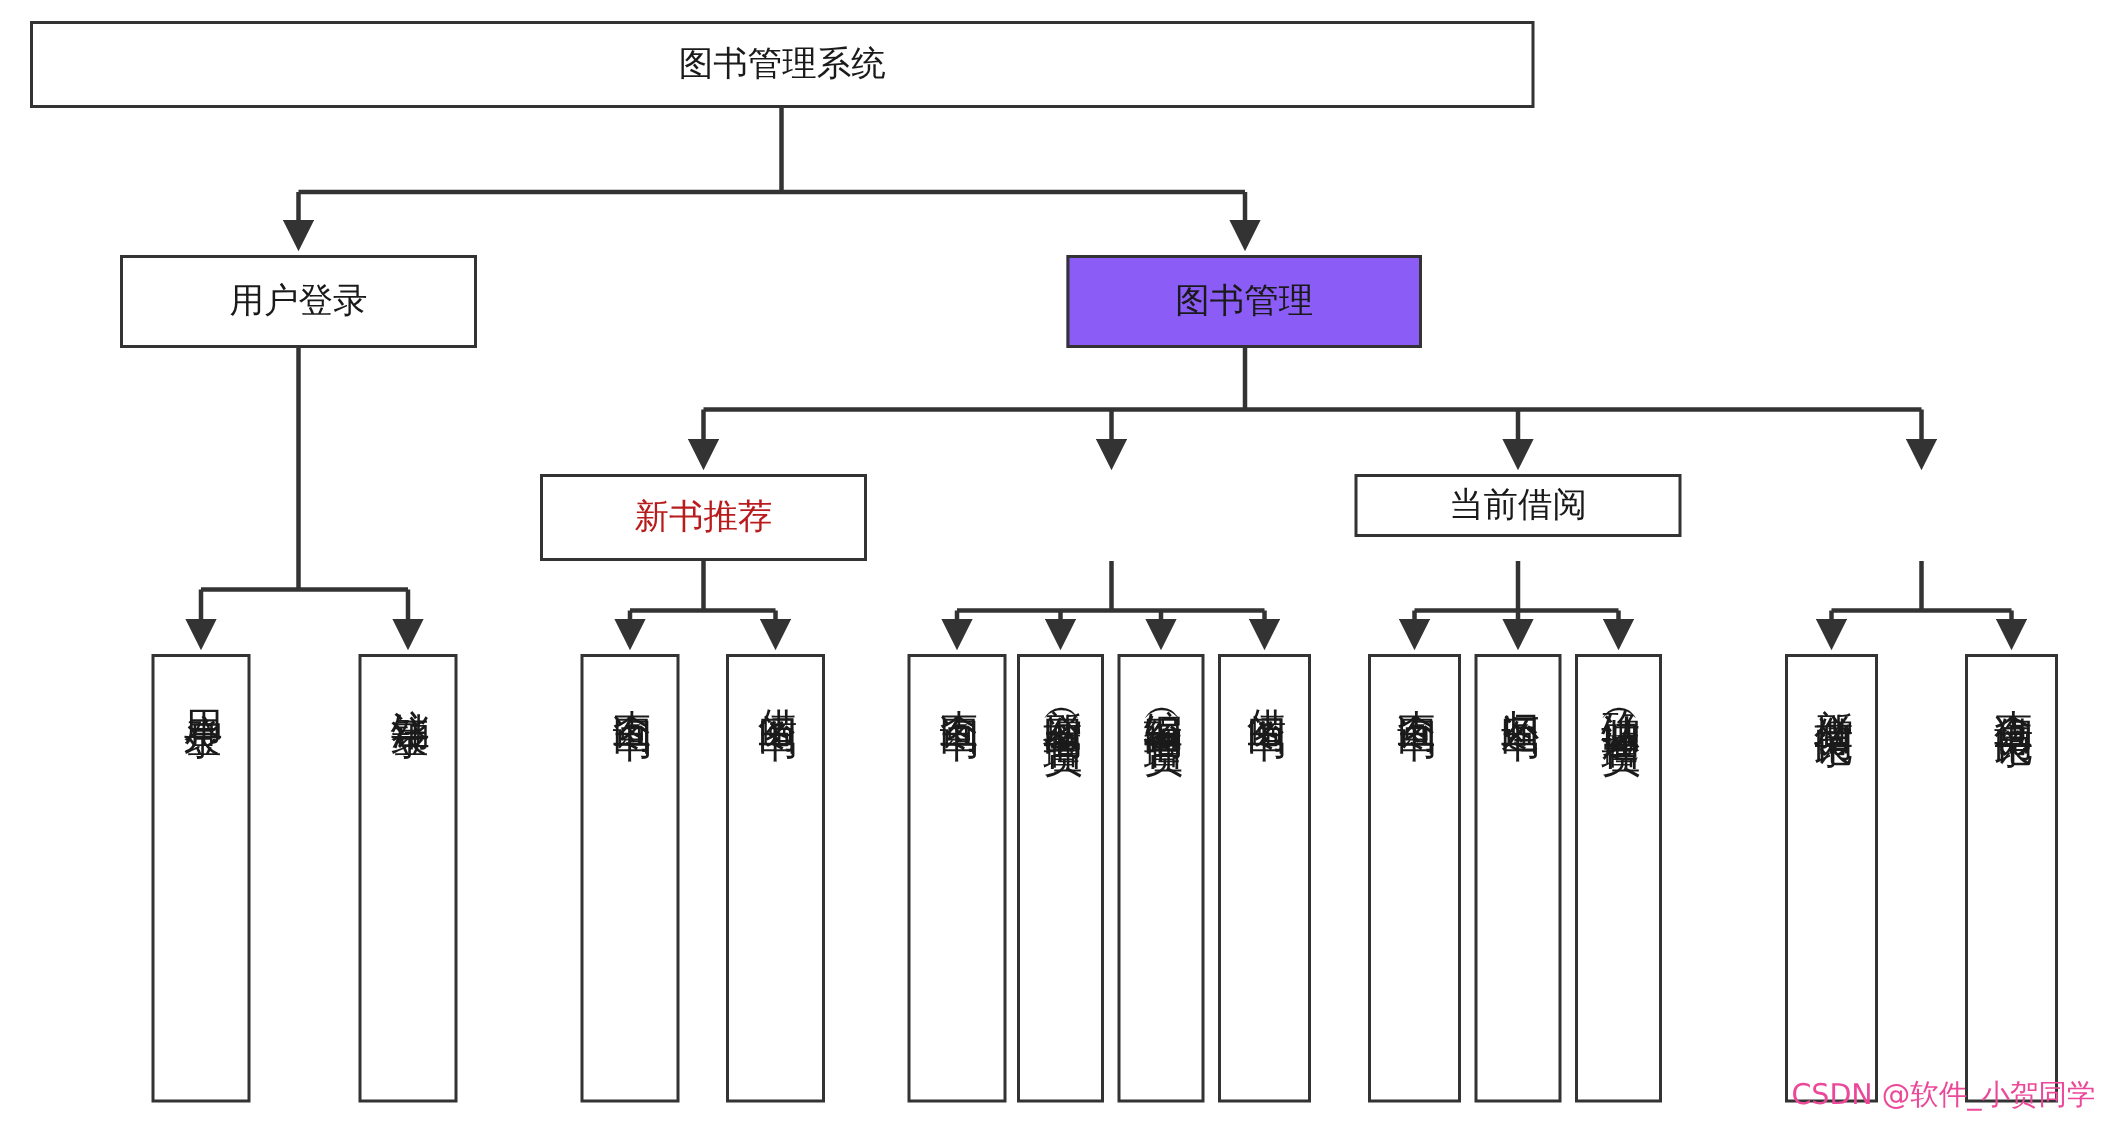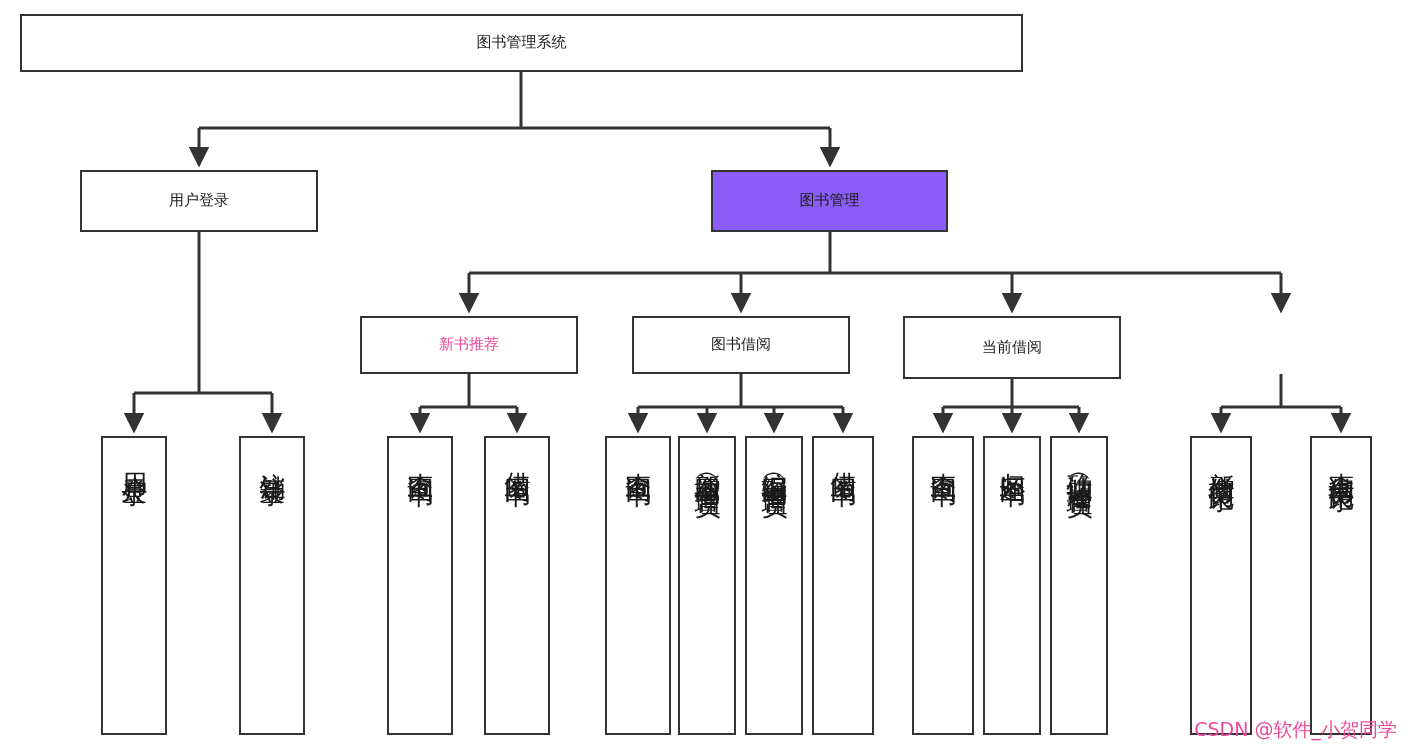--- a/index.html
+++ b/index.html
@@ -35,21 +35,21 @@
     align-items: center;
     justify-content: center;
   }
   .node .label {
     color: #1a1a1a;
     line-height: 1.15;
     white-space: nowrap;
   }
   .node.horiz .label {
     writing-mode: horizontal-tb;
-    font-size: 15px;
+    font-size: 23px;
   }
   .node.vert {
     align-items: flex-start;
     justify-content: center;
     padding-top: 14px;
   }
   .node.vert .label {
     writing-mode: vertical-rl;
     text-orientation: upright;
     font-size: 26px;
@@ -126,26 +126,23 @@
   </div>
 
   <div class="node horiz" id="n-l2-0" style="left: 80px; top: 170px; width: 238px; height: 62px; border-color: rgb(51, 51, 51); background: rgb(255, 255, 255);">
     <span class="label" style="color: rgb(26, 26, 26);">用户登录</span>
   </div>
   <div class="node horiz" id="n-l2-1" style="left: 711px; top: 170px; width: 237px; height: 62px; border-color: rgb(51, 51, 51); background: #8b5cf6;">
     <span class="label" style="color: rgb(26, 26, 26);">图书管理</span>
   </div>
 
   <div class="node horiz" id="n-l3-0" style="left: 360px; top: 316px; width: 218px; height: 58px; border-color: rgb(51, 51, 51); background: rgb(255, 255, 255);">
-    <span class="label" style="color: #ec4899; text-align: center;">新书推荐</span>
+    <span class="label" style="color: #b91c1c; text-align: center;">新书推荐</span>
   </div>
-  <div class="node horiz" id="n-l3-1" style="left: 632px; top: 316px; width: 218px; height: 58px; border-color: rgb(51, 51, 51); background: rgb(255, 255, 255);">
-    <span class="label" style="color: rgb(26, 26, 26);">图书借阅</span>
-  </div>
-  <div class="node horiz" id="n-l3-2" style="left: 903px; top: 316px; width: 218px; height: 63px; border-color: rgb(51, 51, 51); background: rgb(255, 255, 255);">
+  <div class="node horiz" id="n-l3-2" style="left: 903px; top: 316px; width: 218px; height: 42px; border-color: rgb(51, 51, 51); background: rgb(255, 255, 255);">
     <span class="label" style="color: rgb(26, 26, 26);">当前借阅</span>
   </div>
 
   <div class="node vert" id="n-lf-0" style="left: 101px; top: 436px; width: 66px; height: 299px; border-color: rgb(51, 51, 51); background: rgb(255, 255, 255);">
     <span class="label" style="color: rgb(26, 26, 26);">用户登录</span>
   </div>
   <div class="node vert" id="n-lf-1" style="left: 239px; top: 436px; width: 66px; height: 299px; border-color: rgb(51, 51, 51); background: rgb(255, 255, 255);">
     <span class="label" style="color: rgb(26, 26, 26);">注销登录</span>
   </div>
   <div class="node vert" id="n-lf-2" style="left: 387px; top: 436px; width: 66px; height: 299px; border-color: rgb(51, 51, 51); background: rgb(255, 255, 255);">

